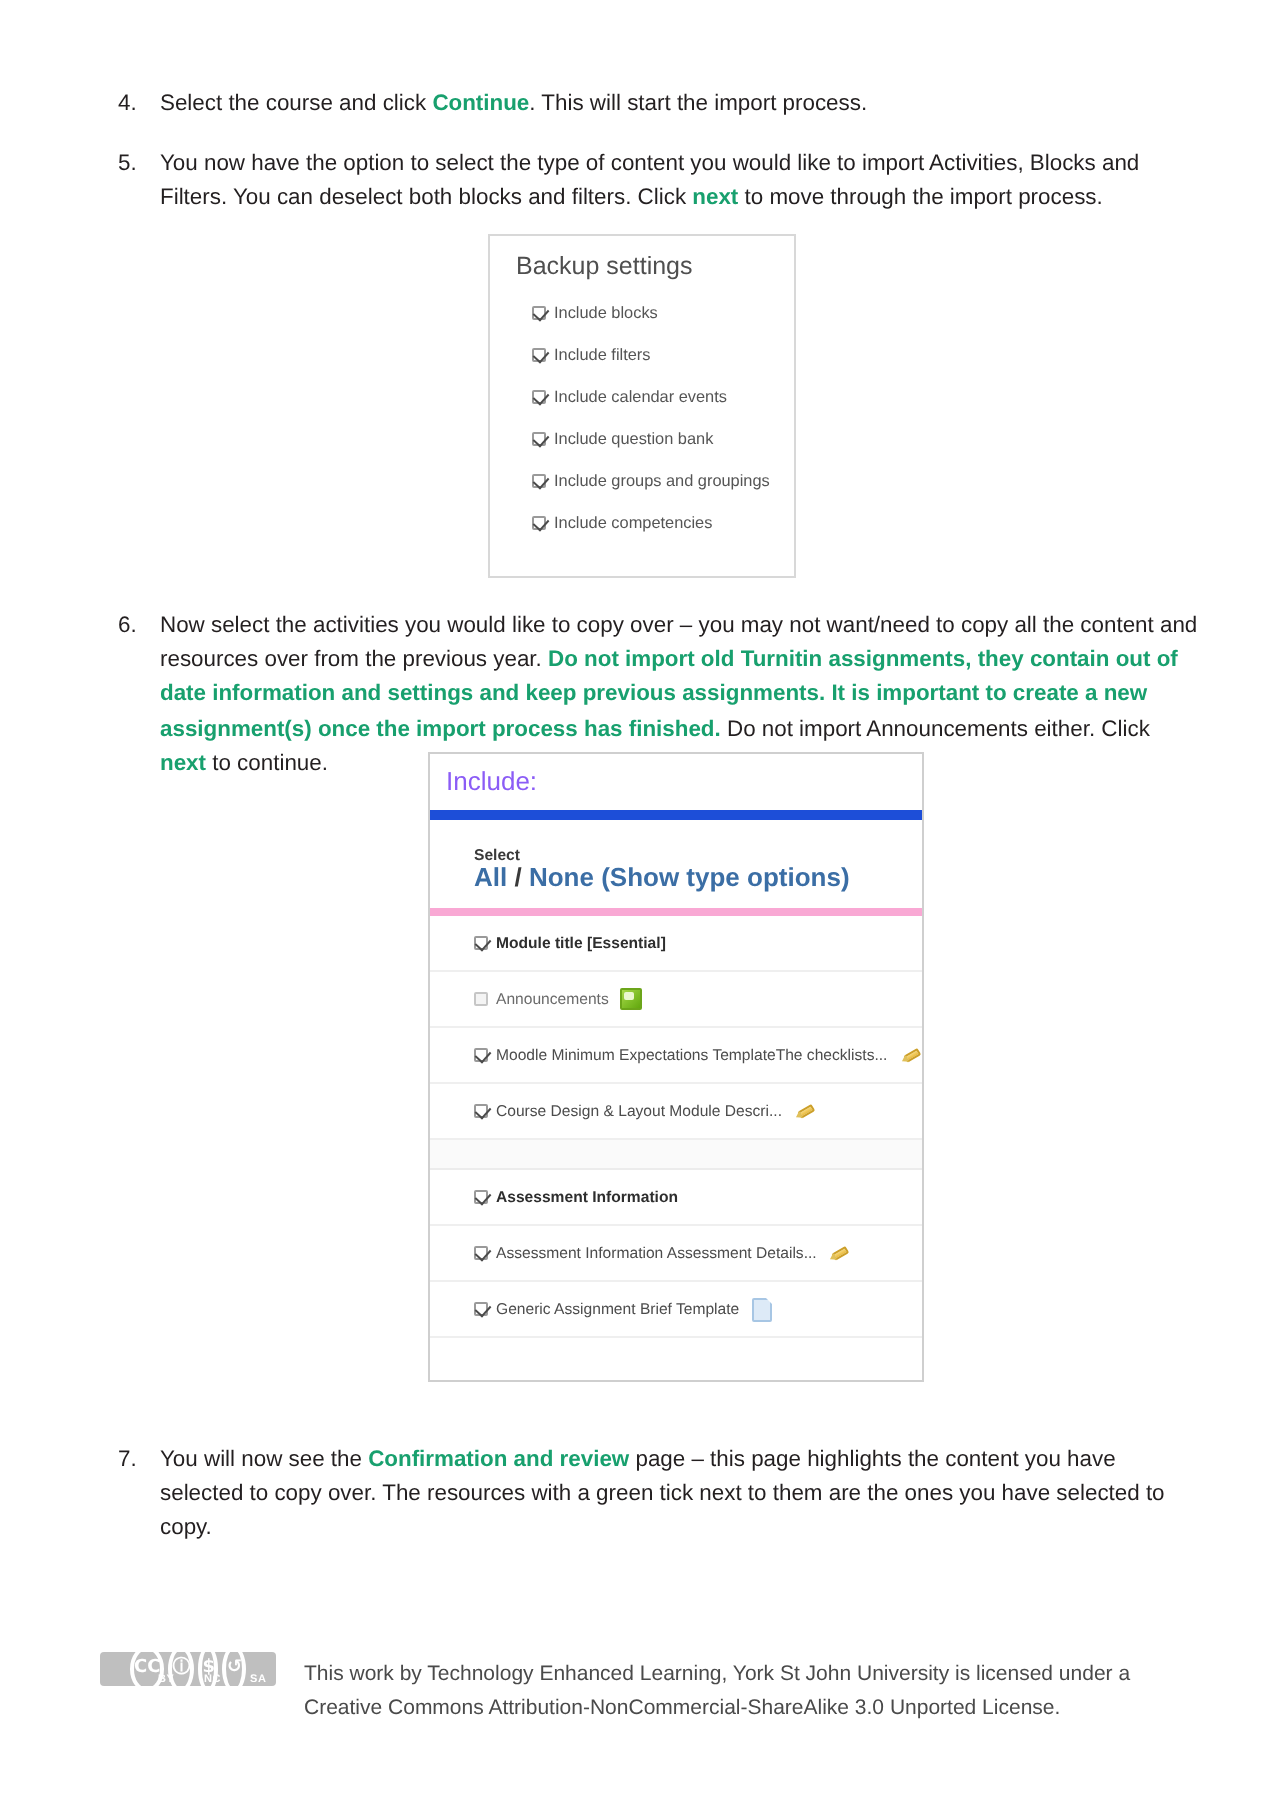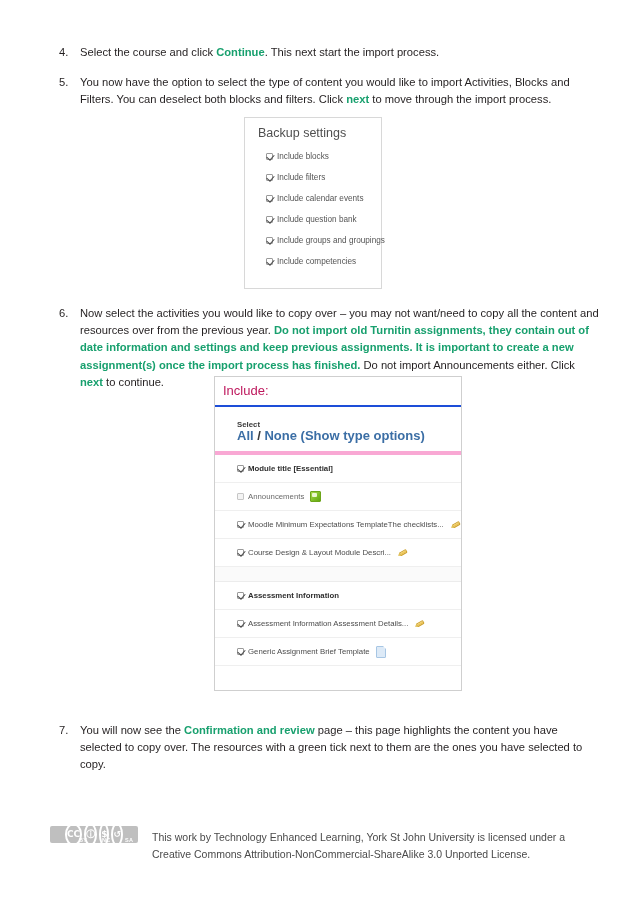--- a/index.html
+++ b/index.html
@@ -50,21 +50,21 @@
   #step4 { left: 54px; top: 44px; width: 545px; }
   #step5 { left: 54px; top: 74px; width: 545px; }
   #step6 { left: 54px; top: 305px; width: 545px; }
   #step7 { left: 54px; top: 722px; width: 545px; }
 
   
   #backup-panel {
     position: absolute;
     left: 244px;
     top: 117px;
-    width: 138px;
+    width: 154px;
     height: 172px;
     background: #ffffff;
     border: 1px solid #d8d8d8;
     box-sizing: border-box;
     font-size: 8.2px;
     color: #4a4a4a;
   }
   #backup-panel .panel-title {
     font-size: 12.5px;
     color: #4f4f4f;
@@ -117,24 +117,24 @@
     top: 376px;
     width: 248px;
     height: 315px;
     background: #ffffff;
     border: 1px solid #cfcfcf;
     box-sizing: border-box;
     overflow: hidden;
   }
   #include-panel .inc-head {
     font-size: 13px;
-    color: #be185d;
+    color: #8b5cf6;
     padding: 6px 0 6px 8px;
     line-height: 16px;
-    border-bottom: 2px solid #1d4ed8;
+    border-bottom: 5px solid #1d4ed8;
     background: #ffffff;
   }
   .inc-select {
     padding: 12px 0 10px 22px;
     border-bottom: 4px solid #f9a8d4;
     background: #ffffff;
   }
   .inc-select .sel-label {
     font-size: 7.8px;
     font-weight: bold;
@@ -291,21 +291,21 @@
     padding-top: 3px;
   }
 </style>
 </head>
 <body>
 
 <div class="page">
 
   <div class="step" id="step4">
     <div class="step-num">4.</div>
-    <div class="step-body"><span>Select the course and click </span><span class="accent">Continue</span><span>. This next start the import process.</span></div>
+    <div class="step-body"><span>Select the course and click </span><span class="accent">Continue</span><span>. This will start the import process.</span></div>
   </div>
 
   <div class="step" id="step5">
     <div class="step-num">5.</div>
     <div class="step-body"><span>You now have the option to select the type of content you would like to import Activities, Blocks and Filters. You can deselect both blocks and filters. Click </span><span class="accent">next</span><span> to move through the import process.</span></div>
   </div>
 
   <div id="backup-panel">
     <div class="panel-title">Backup settings</div>
     <div id="backup-rows">

